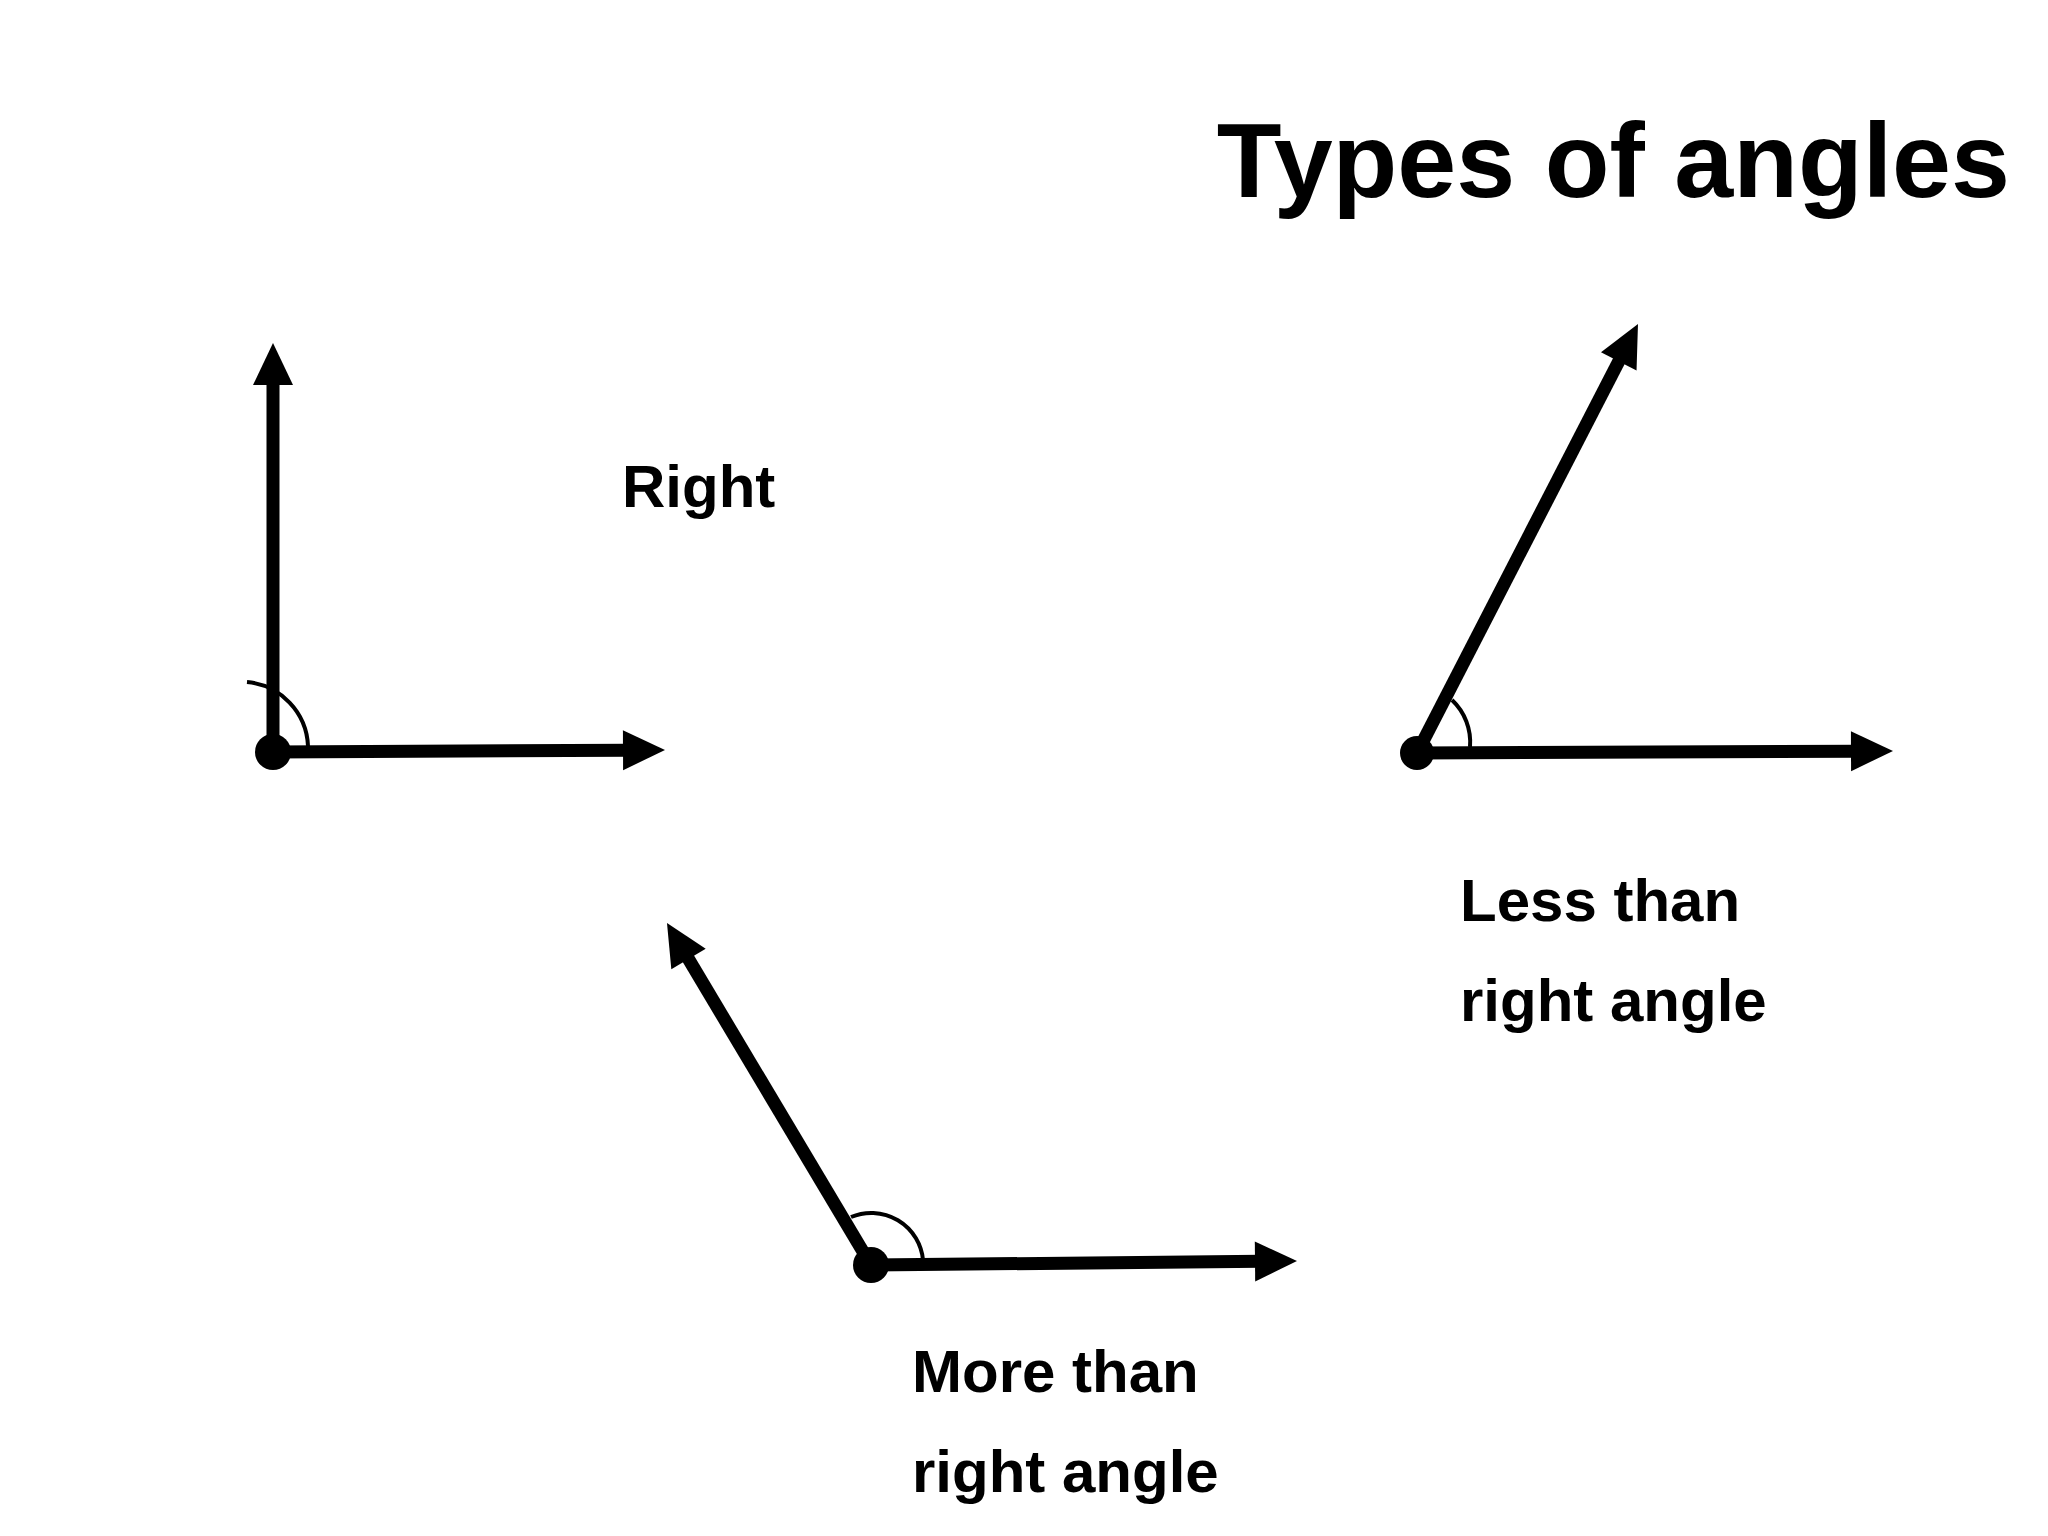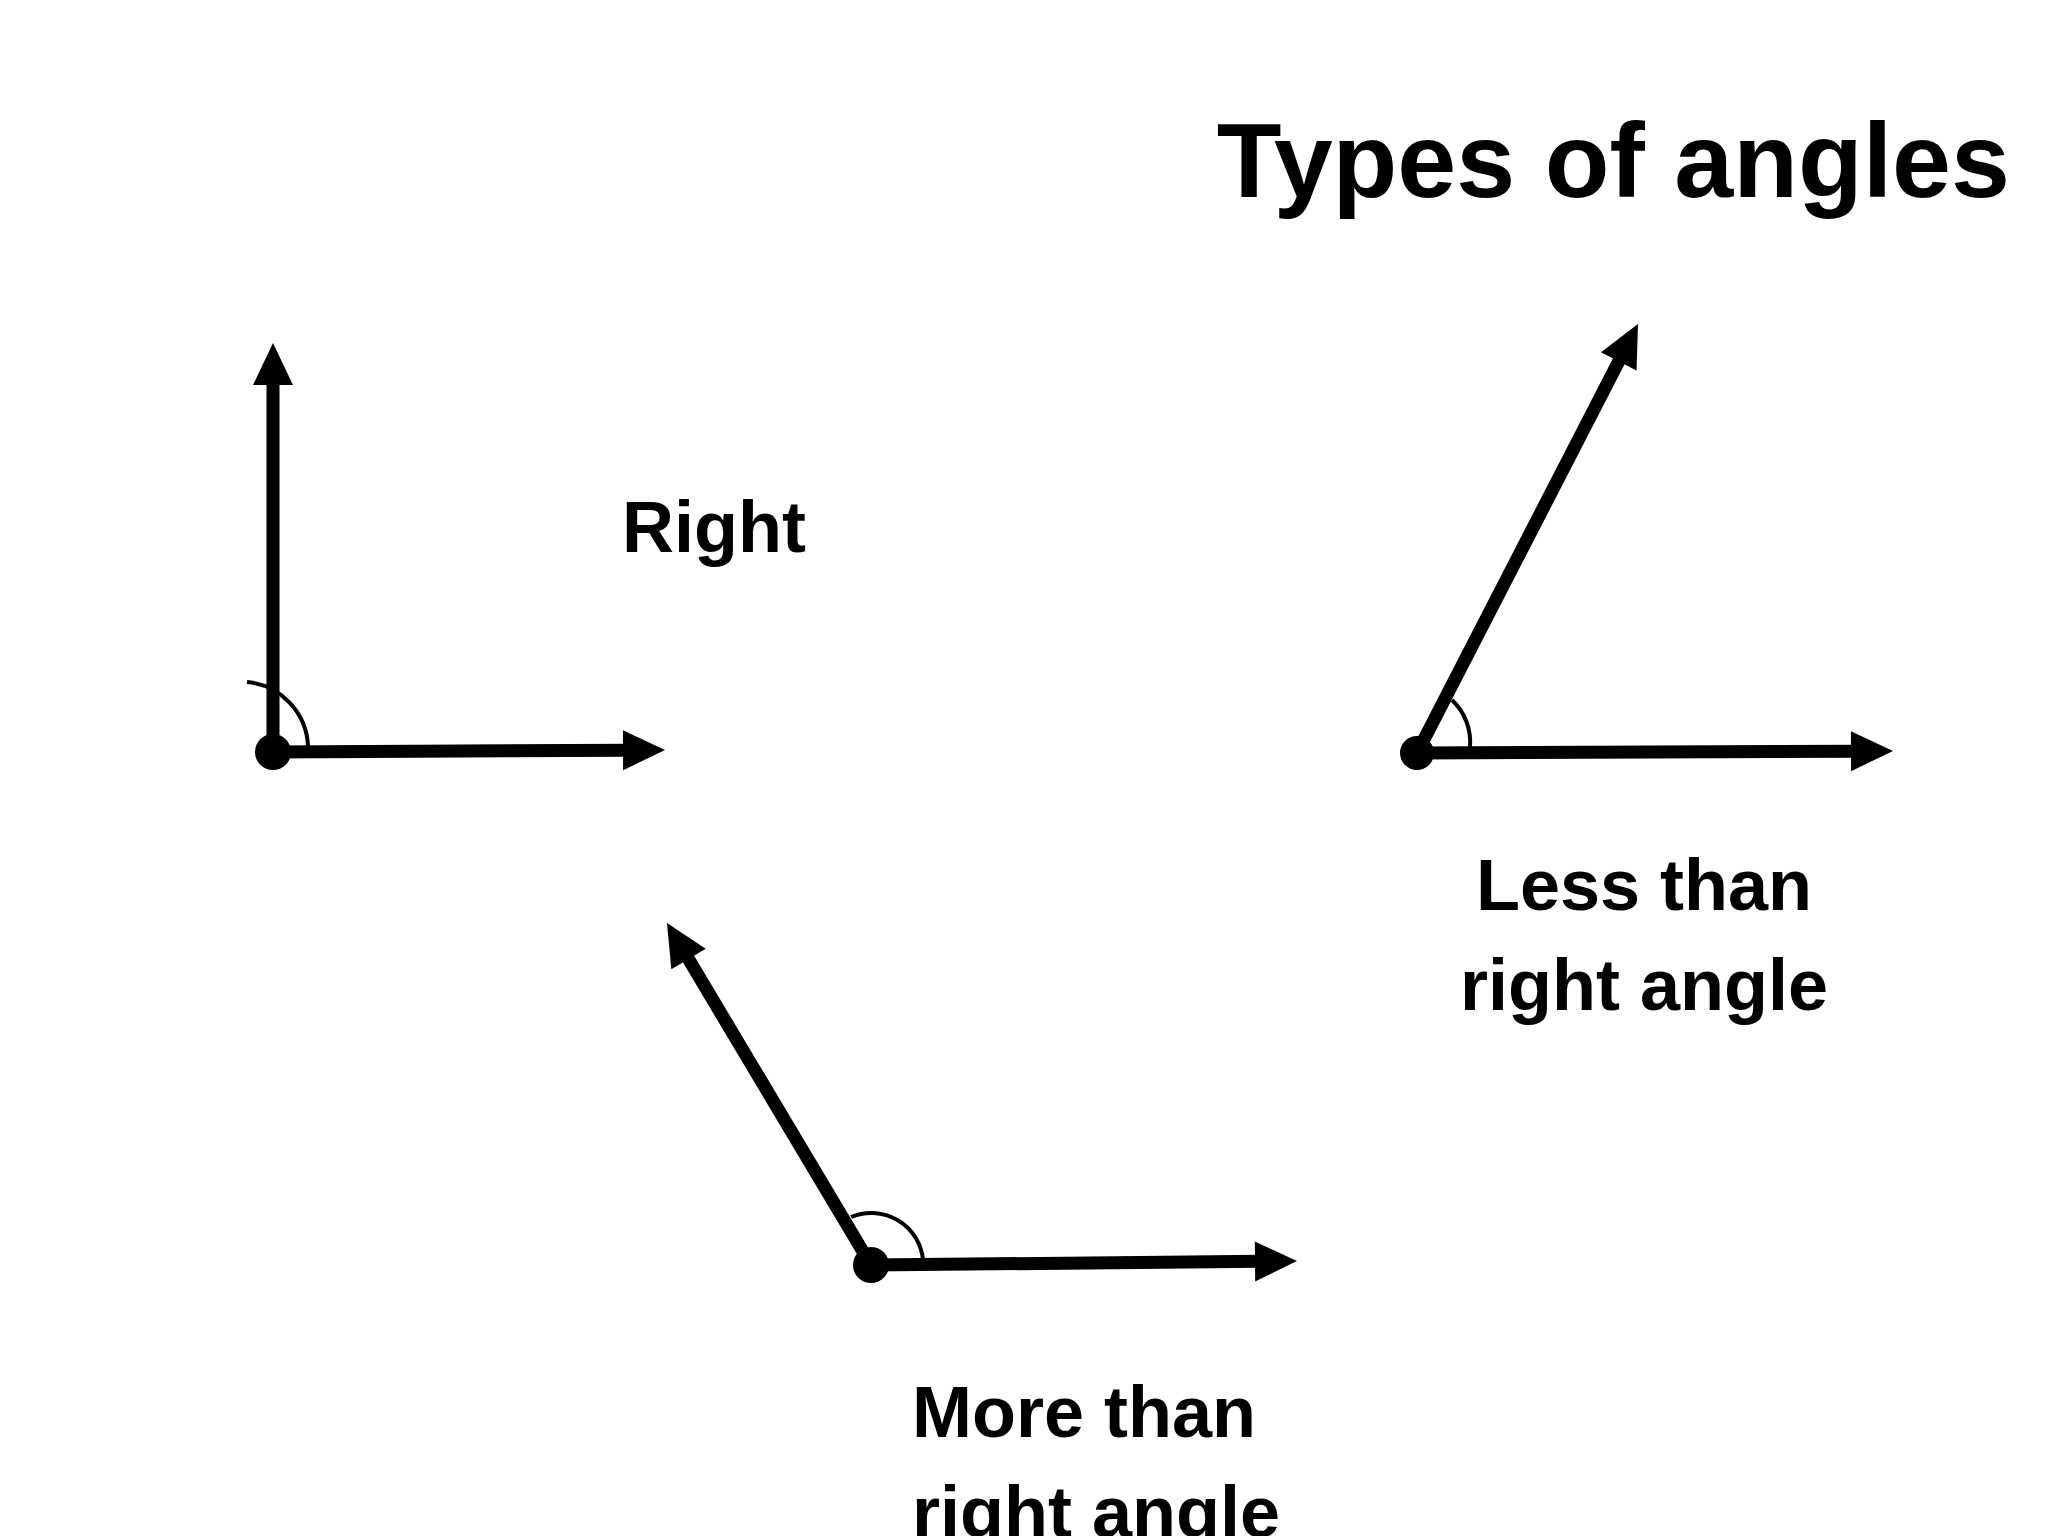--- a/index.html
+++ b/index.html
@@ -30,26 +30,25 @@
     width: 2010px;
     text-align: right;
     font-size: 106px;
     font-weight: bold;
     color: #000000;
     letter-spacing: 0px;
     white-space: nowrap;
   }
   .fig-label {
     position: absolute;
-    font-size: 72px;
+    font-size: 60px;
     font-weight: bold;
     line-height: 100px;
     color: #000000;
     white-space: nowrap;
-    margin-top: 40px;
   }
 </style>
 </head>
 <body>
 
 <div class="canvas">
 
   <svg class="diagram-svg" viewBox="0 0 2048 1536" xmlns="http://www.w3.org/2000/svg">
       <g>
         <line x1="273" y1="752" x2="273" y2="379" stroke="#000000" stroke-width="13"></line>
@@ -76,21 +75,21 @@
         <circle cx="871" cy="1265" r="18" fill="#000000"></circle>
       </g>
     </svg>
 
   <div class="page-title">Types of angles</div>
 
   <div class="fig-label" style="left: 622px; top: 437px;">
     <div>Right</div>
   </div>
 
-  <div class="fig-label" style="left: 1460px; top: 795px; text-align: center;">
+  <div class="fig-label" style="left: 1460px; top: 851px;">
     <div>Less than</div>
     <div>right angle</div>
   </div>
 
   <div class="fig-label" style="left: 912px; top: 1322px;">
     <div>More than</div>
     <div>right angle</div>
   </div>
 
 </div>

